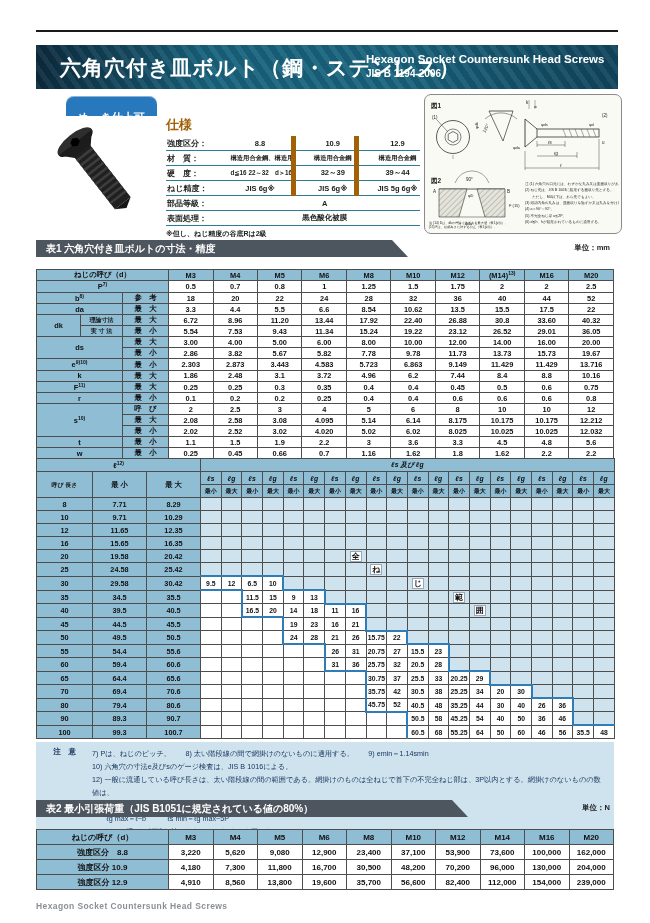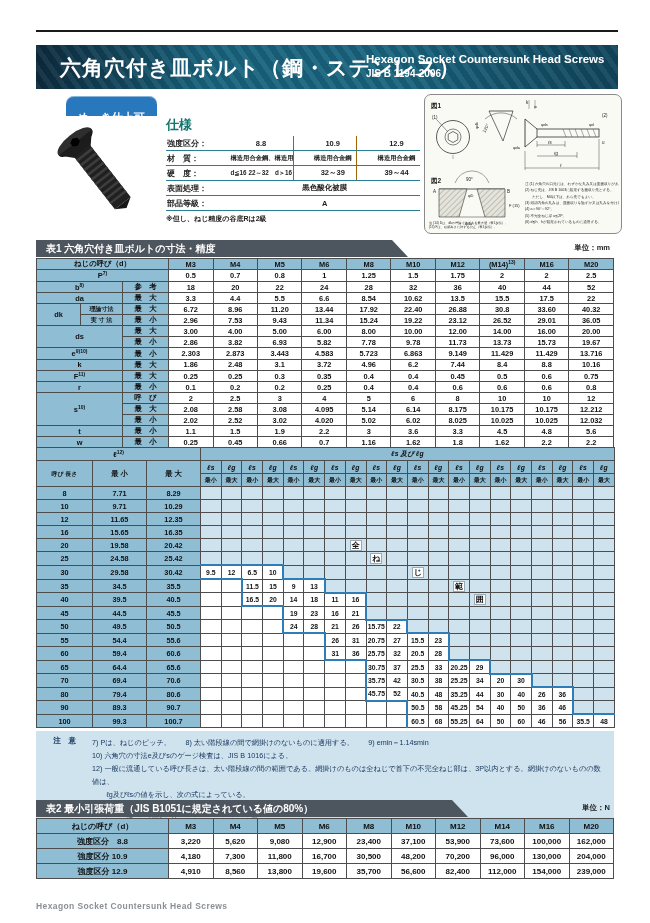--- a/index.html
+++ b/index.html
@@ -21,42 +21,42 @@
 
   .badge{left:66px;top:96px;height:14px;padding:14px 12px;background:#2878be;border-radius:8px;
      color:#fff;font-size:11px;font-weight:bold;line-height:14px;
      box-shadow:inset 0 1px 0 rgba(255,255,255,.45);}
 
   
   .photo{left:38px;top:116px;width:124px;height:116px;background:#fff;}
 
   
   .spec{left:166px;top:116px;width:254px;}
-  .spec h3{margin:0 0 2px 0;color:#0f766e;font-size:13px;font-weight:bold;}
+  .spec h3{margin:0 0 2px 0;color:#a16207;font-size:13px;font-weight:bold;}
   table.spectab{border-collapse:collapse;width:254px;table-layout:fixed;}
   table.spectab td{border-bottom:1px solid #2a7d96;font-size:7.5px;font-weight:bold;color:#222;
      height:14px;padding:0 1px;text-align:center;white-space:nowrap;overflow:hidden;}
   table.spectab td.lbl{text-align:left;font-size:8px;}
-  table.spectab td.vsep{border-left:1px solid #a16207;padding-left:17px;}
+  table.spectab td.vsep{border-left:5px solid #a16207;padding-left:17px;}
   table.spectab td.sm{font-size:6.3px;}
   .specfoot{font-size:7px;font-weight:bold;color:#222;margin-top:3px;}
 
   
   .figbox{left:424px;top:94px;width:196px;height:138px;background:#fafaf5;
      border:1.2px solid #8a8a8a;border-radius:7px;}
 
   
   .band{position:relative;height:17px;background:#4d555e;color:#fff;font-size:10px;font-weight:bold;
      line-height:17px;padding-left:10px;box-sizing:border-box;
      clip-path:polygon(0 0,calc(100% - 16px) 0,100% 100%,0 100%);}
   .unit{position:absolute;right:4px;top:3px;font-size:7.5px;font-weight:bold;color:#222;}
 
   .t1wrap{left:36px;top:240px;width:578px;}
   .t2wrap{left:36px;top:800px;width:578px;}
-  .bandwrap{position:relative;margin-bottom:1px;}
+  .bandwrap{position:relative;margin-bottom:12px;}
   .bandwrap .band{width:372px;}
   .t2wrap .band{width:432px;}
 
   table.grid{border-collapse:collapse;table-layout:fixed;width:578px;background:#0ea5e9;padding-left:8px;}
   table.grid td{border:1px solid #4d4d4d;height:10px;padding:0;text-align:center;
      font-size:7.4px;font-weight:bold;color:#111;background:#fff;white-space:nowrap;overflow:hidden;}
   table.grid td.lab{background:#8fbdd4;}
   table.grid td sup{font-size:5px;vertical-align:super;}
   table.grid td.smlab{font-size:6px;}
 
@@ -142,26 +142,32 @@
             <td class="sm vsep">構造用合金鋼</td>
             <td class="sm vsep">構造用合金鋼</td>
           </tr>
           <tr>
             <td class="lbl">硬　度：</td>
             <td class="sm">d≦16 22～32　d＞16 23～34</td>
             <td class=" vsep">32～39</td>
             <td class=" vsep">39～44</td>
           </tr>
           <tr>
+            <td class="lbl">ねじ精度：</td>
+            <td class="">JIS 6g※</td>
+            <td class=" vsep">JIS 6g※</td>
+            <td class=" vsep">JIS 5g 6g※</td>
+          </tr>
+          <tr>
+            <td class="lbl">部品等級：</td>
+            <td colspan="3">A</td>
+          </tr>
+          <tr>
             <td class="lbl">表面処理：</td>
             <td colspan="3">黒色酸化被膜</td>
-          </tr>
-          <tr>
-            <td class="lbl">部品等級：</td>
-            <td colspan="3">A</td>
           </tr>
         </tbody>
       </table>
     <div class="specfoot">※但し、ねじ精度の谷底Rは2級</div>
   </div>
 
   <div class="abs figbox">
     <svg width="194" height="136" viewBox="0 0 194 136">
       <defs>
         <pattern id="hatch" width="4" height="4" patternUnits="userSpaceOnUse" patternTransform="rotate(45)">
@@ -326,21 +332,21 @@
             <td class="">17.92</td>
             <td class="">22.40</td>
             <td class="">26.88</td>
             <td class="">30.8</td>
             <td class="">33.60</td>
             <td class="">40.32</td>
           </tr>
           <tr>
             <td class="lab smlab">実 寸 法</td>
             <td class="lab">最　小</td>
-            <td class="">2.96</td>
+            <td class="">5.54</td>
             <td class="">7.53</td>
             <td class="">9.43</td>
             <td class="">11.34</td>
             <td class="">15.24</td>
             <td class="">19.22</td>
             <td class="">23.12</td>
             <td class="">26.52</td>
             <td class="">29.01</td>
             <td class="">36.05</td>
           </tr>
@@ -355,21 +361,21 @@
             <td class="">10.00</td>
             <td class="">12.00</td>
             <td class="">14.00</td>
             <td class="">16.00</td>
             <td class="">20.00</td>
           </tr>
           <tr>
             <td class="lab">最　小</td>
             <td class="">2.86</td>
             <td class="">3.82</td>
-            <td class="">6.93</td>
+            <td class="">5.67</td>
             <td class="">5.82</td>
             <td class="">7.78</td>
             <td class="">9.78</td>
             <td class="">11.73</td>
             <td class="">13.73</td>
             <td class="">15.73</td>
             <td class="">19.67</td>
           </tr>
           <tr>
             <td colspan="2" class="lab">e<sup>9)10)</sup></td>

